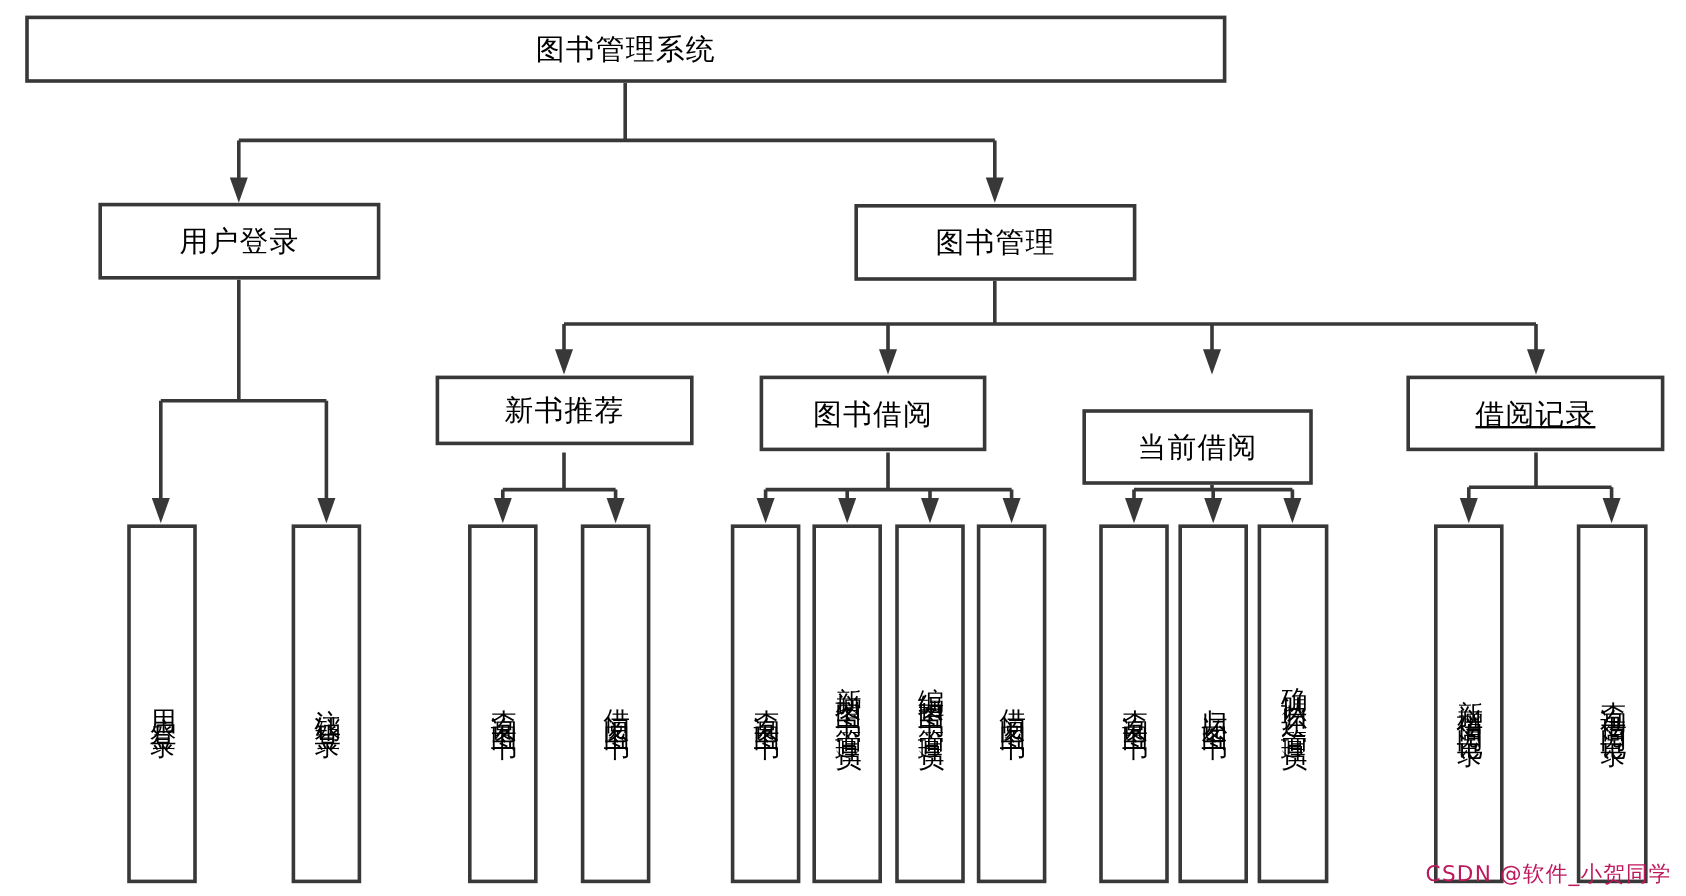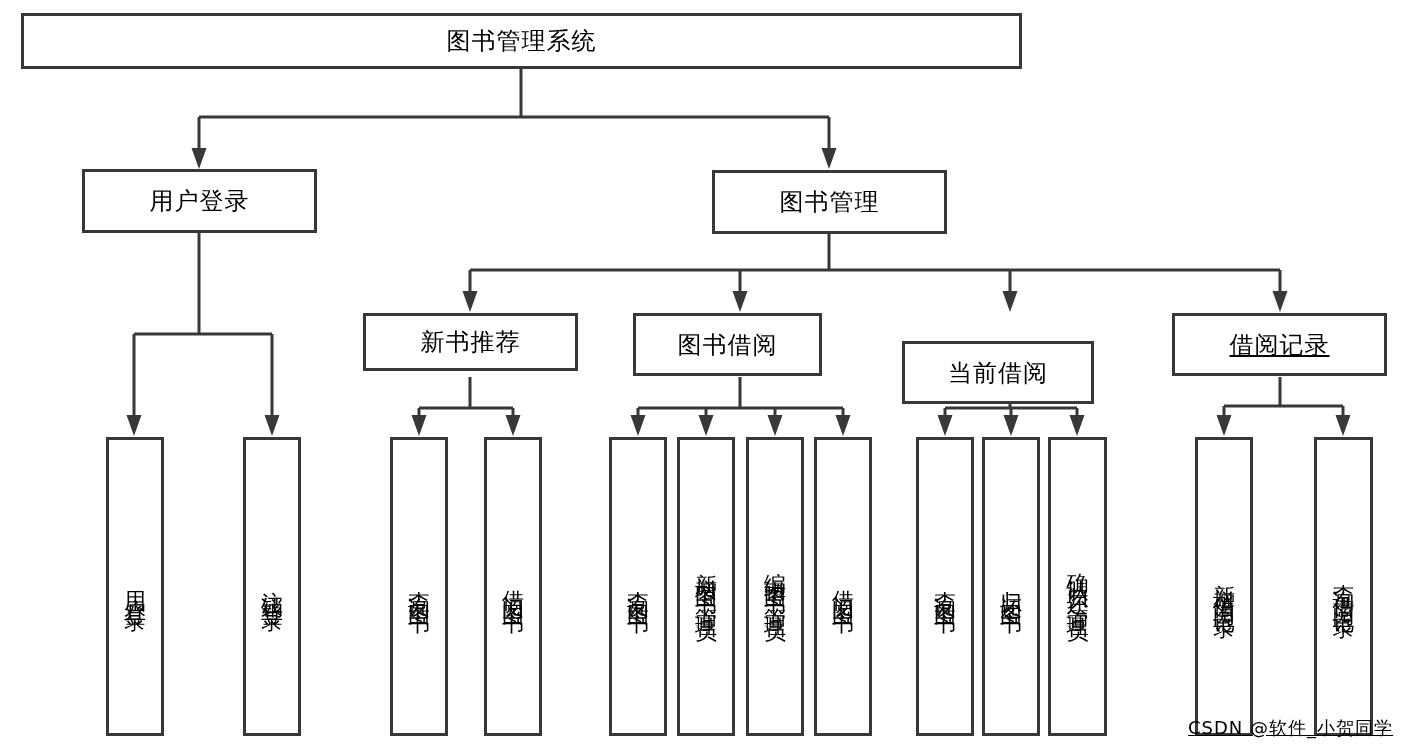--- a/index.html
+++ b/index.html
@@ -34,24 +34,23 @@
     font-size: 22px;
     line-height: 1;
     letter-spacing: 7px;
     white-space: nowrap;
   }
   #watermark {
     position: absolute;
     left: 1188px;
     top: 716px;
     font-size: 18px;
-    color: #000000;
+    color: #be185d;
     letter-spacing: 1px;
     white-space: nowrap;
-    text-decoration: underline;
   }
 </style>
 </head>
 <body>
 
 <div id="canvas">
 
   <svg id="wires" viewBox="0 0 1405 747" xmlns="http://www.w3.org/2000/svg">
     <g stroke="#383838" stroke-width="3" fill="none">
 

